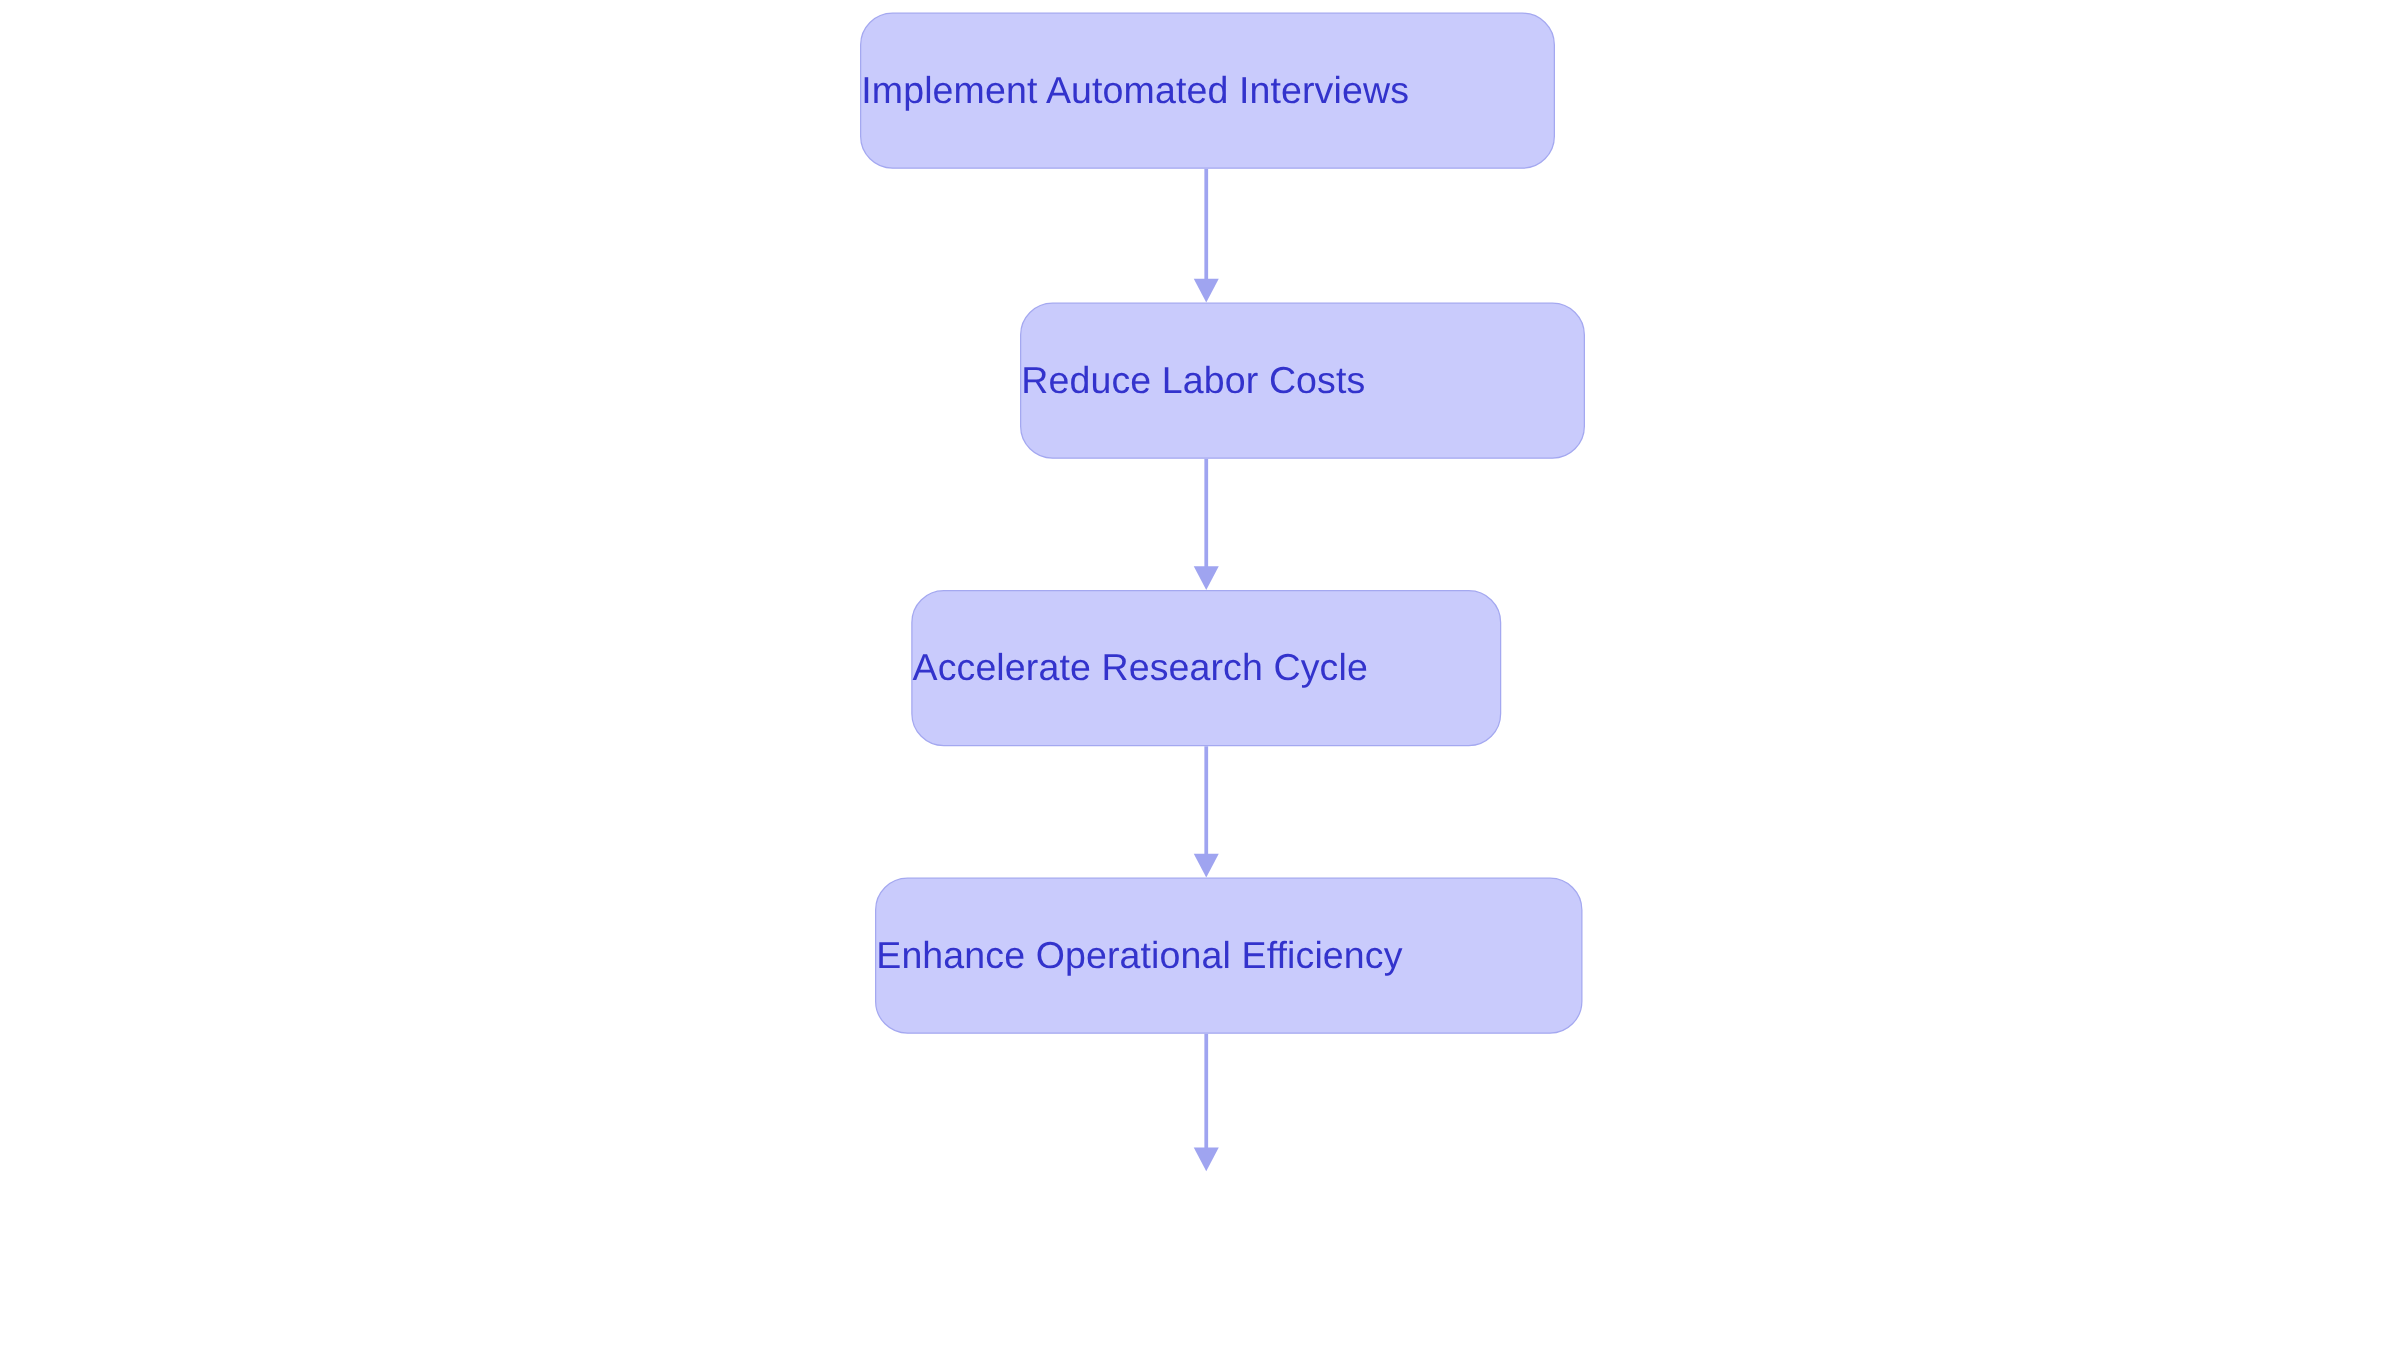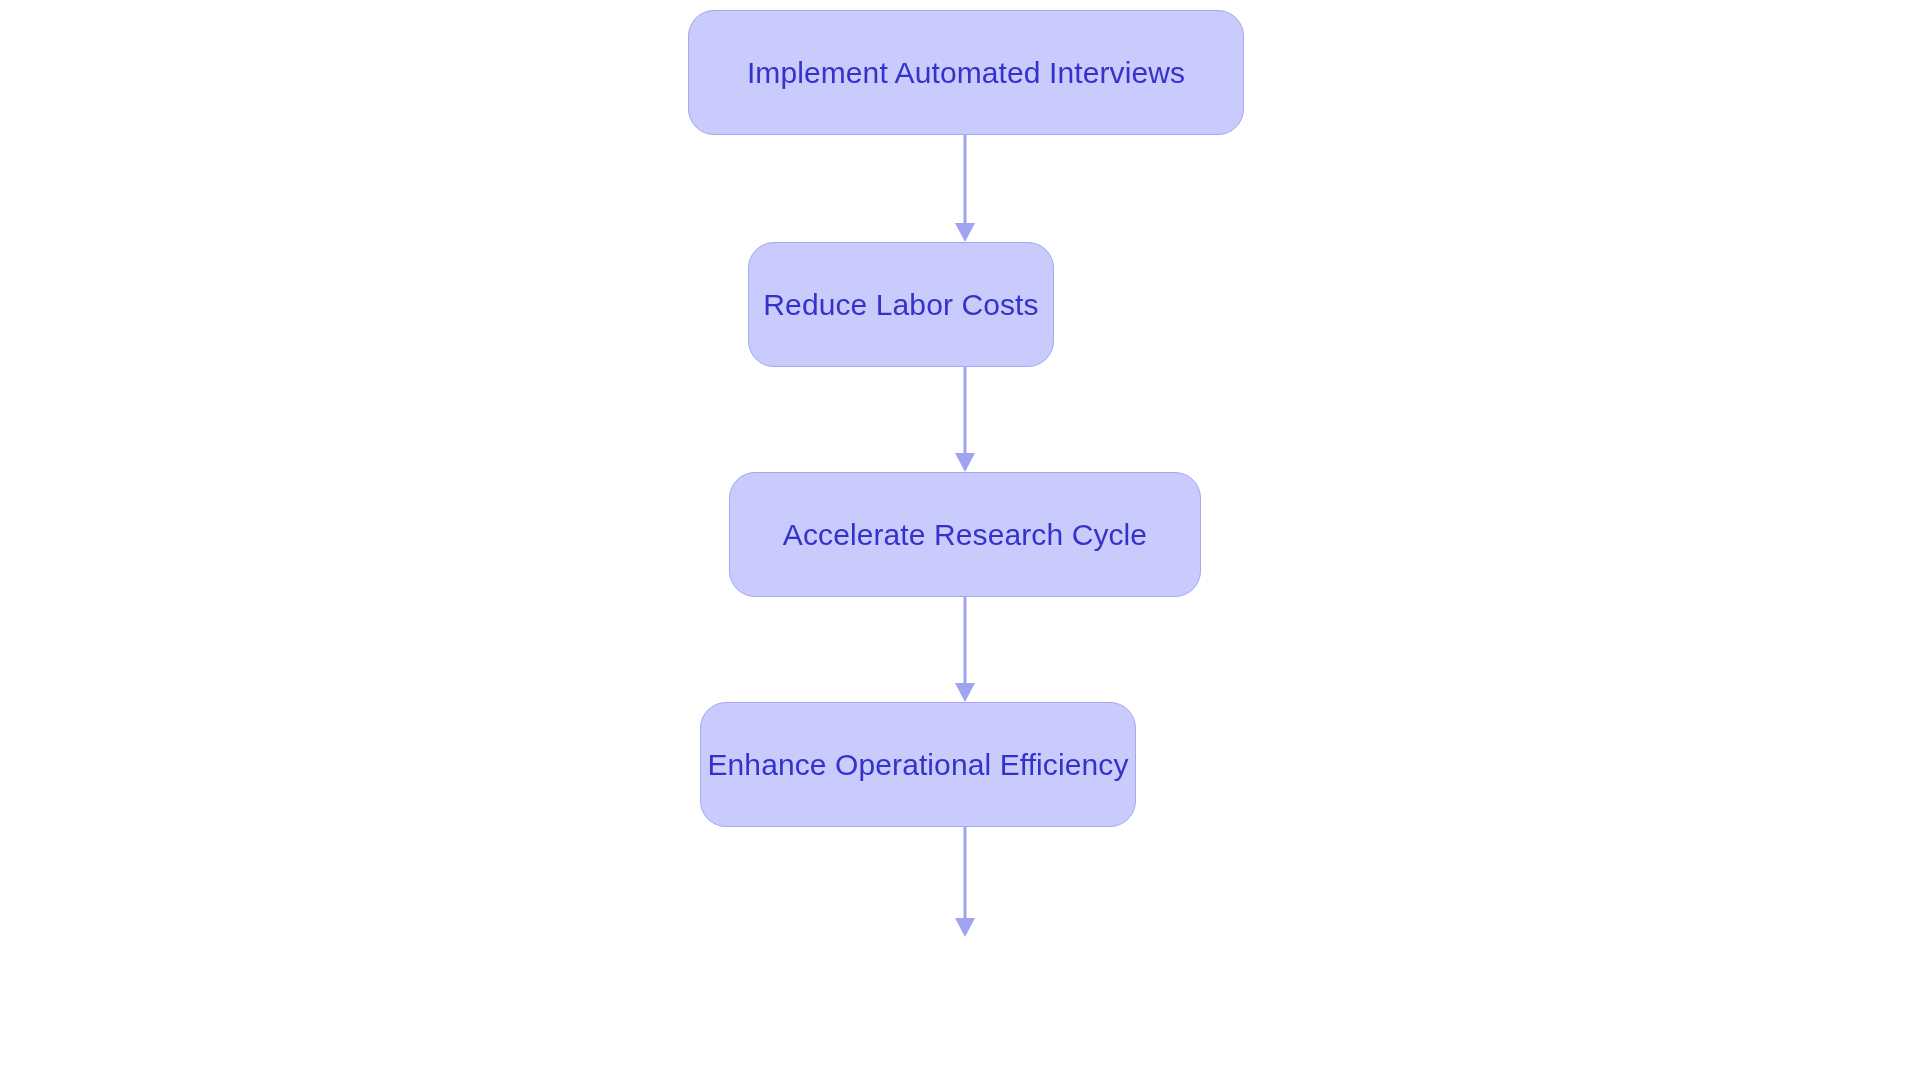--- a/index.html
+++ b/index.html
@@ -21,21 +21,21 @@
     height: 1083px;
     background: #ffffff;
   }
 
   
   .node {
     position: absolute;
     box-sizing: border-box;
     display: flex;
     align-items: center;
-    justify-content: center;
+    justify-content: flex-start;
     background: #c9cbfc;
     border: 1.6px solid #a4a8f0;
     border-radius: 26px;
     height: 125px;
     z-index: 2;
   }
   .node-label {
     color: #3333cc;
     font-size: 30px;
     font-weight: 400;
@@ -87,26 +87,26 @@
     <svg width="50" height="111" viewBox="0 0 50 111" xmlns="http://www.w3.org/2000/svg">
       <line x1="25" y1="0" x2="25" y2="95" stroke="#9fa4f0" stroke-width="3"></line>
       <polygon points="25,110 15,91 35,91" fill="#9fa4f0"></polygon>
     </svg>
   </div>
 
   <div class="node" style="left:688px; top:10px; width:556px; height:125px;">
     <span class="node-label">Implement Automated Interviews</span>
   </div>
 
-  <div class="node" style="left:748px; top:242px; width:306px; height:125px;">
+  <div class="node" style="left:816px; top:242px; width:452px; height:125px;">
     <span class="node-label">Reduce Labor Costs</span>
   </div>
 
   <div class="node" style="left:729px; top:472px; width:472px; height:125px;">
     <span class="node-label">Accelerate Research Cycle</span>
   </div>
 
-  <div class="node" style="left:700px; top:702px; width:436px; height:125px;">
+  <div class="node" style="left:700px; top:702px; width:566px; height:125px;">
     <span class="node-label">Enhance Operational Efficiency</span>
   </div>
 
 
 </div>
 
 </body></html>

